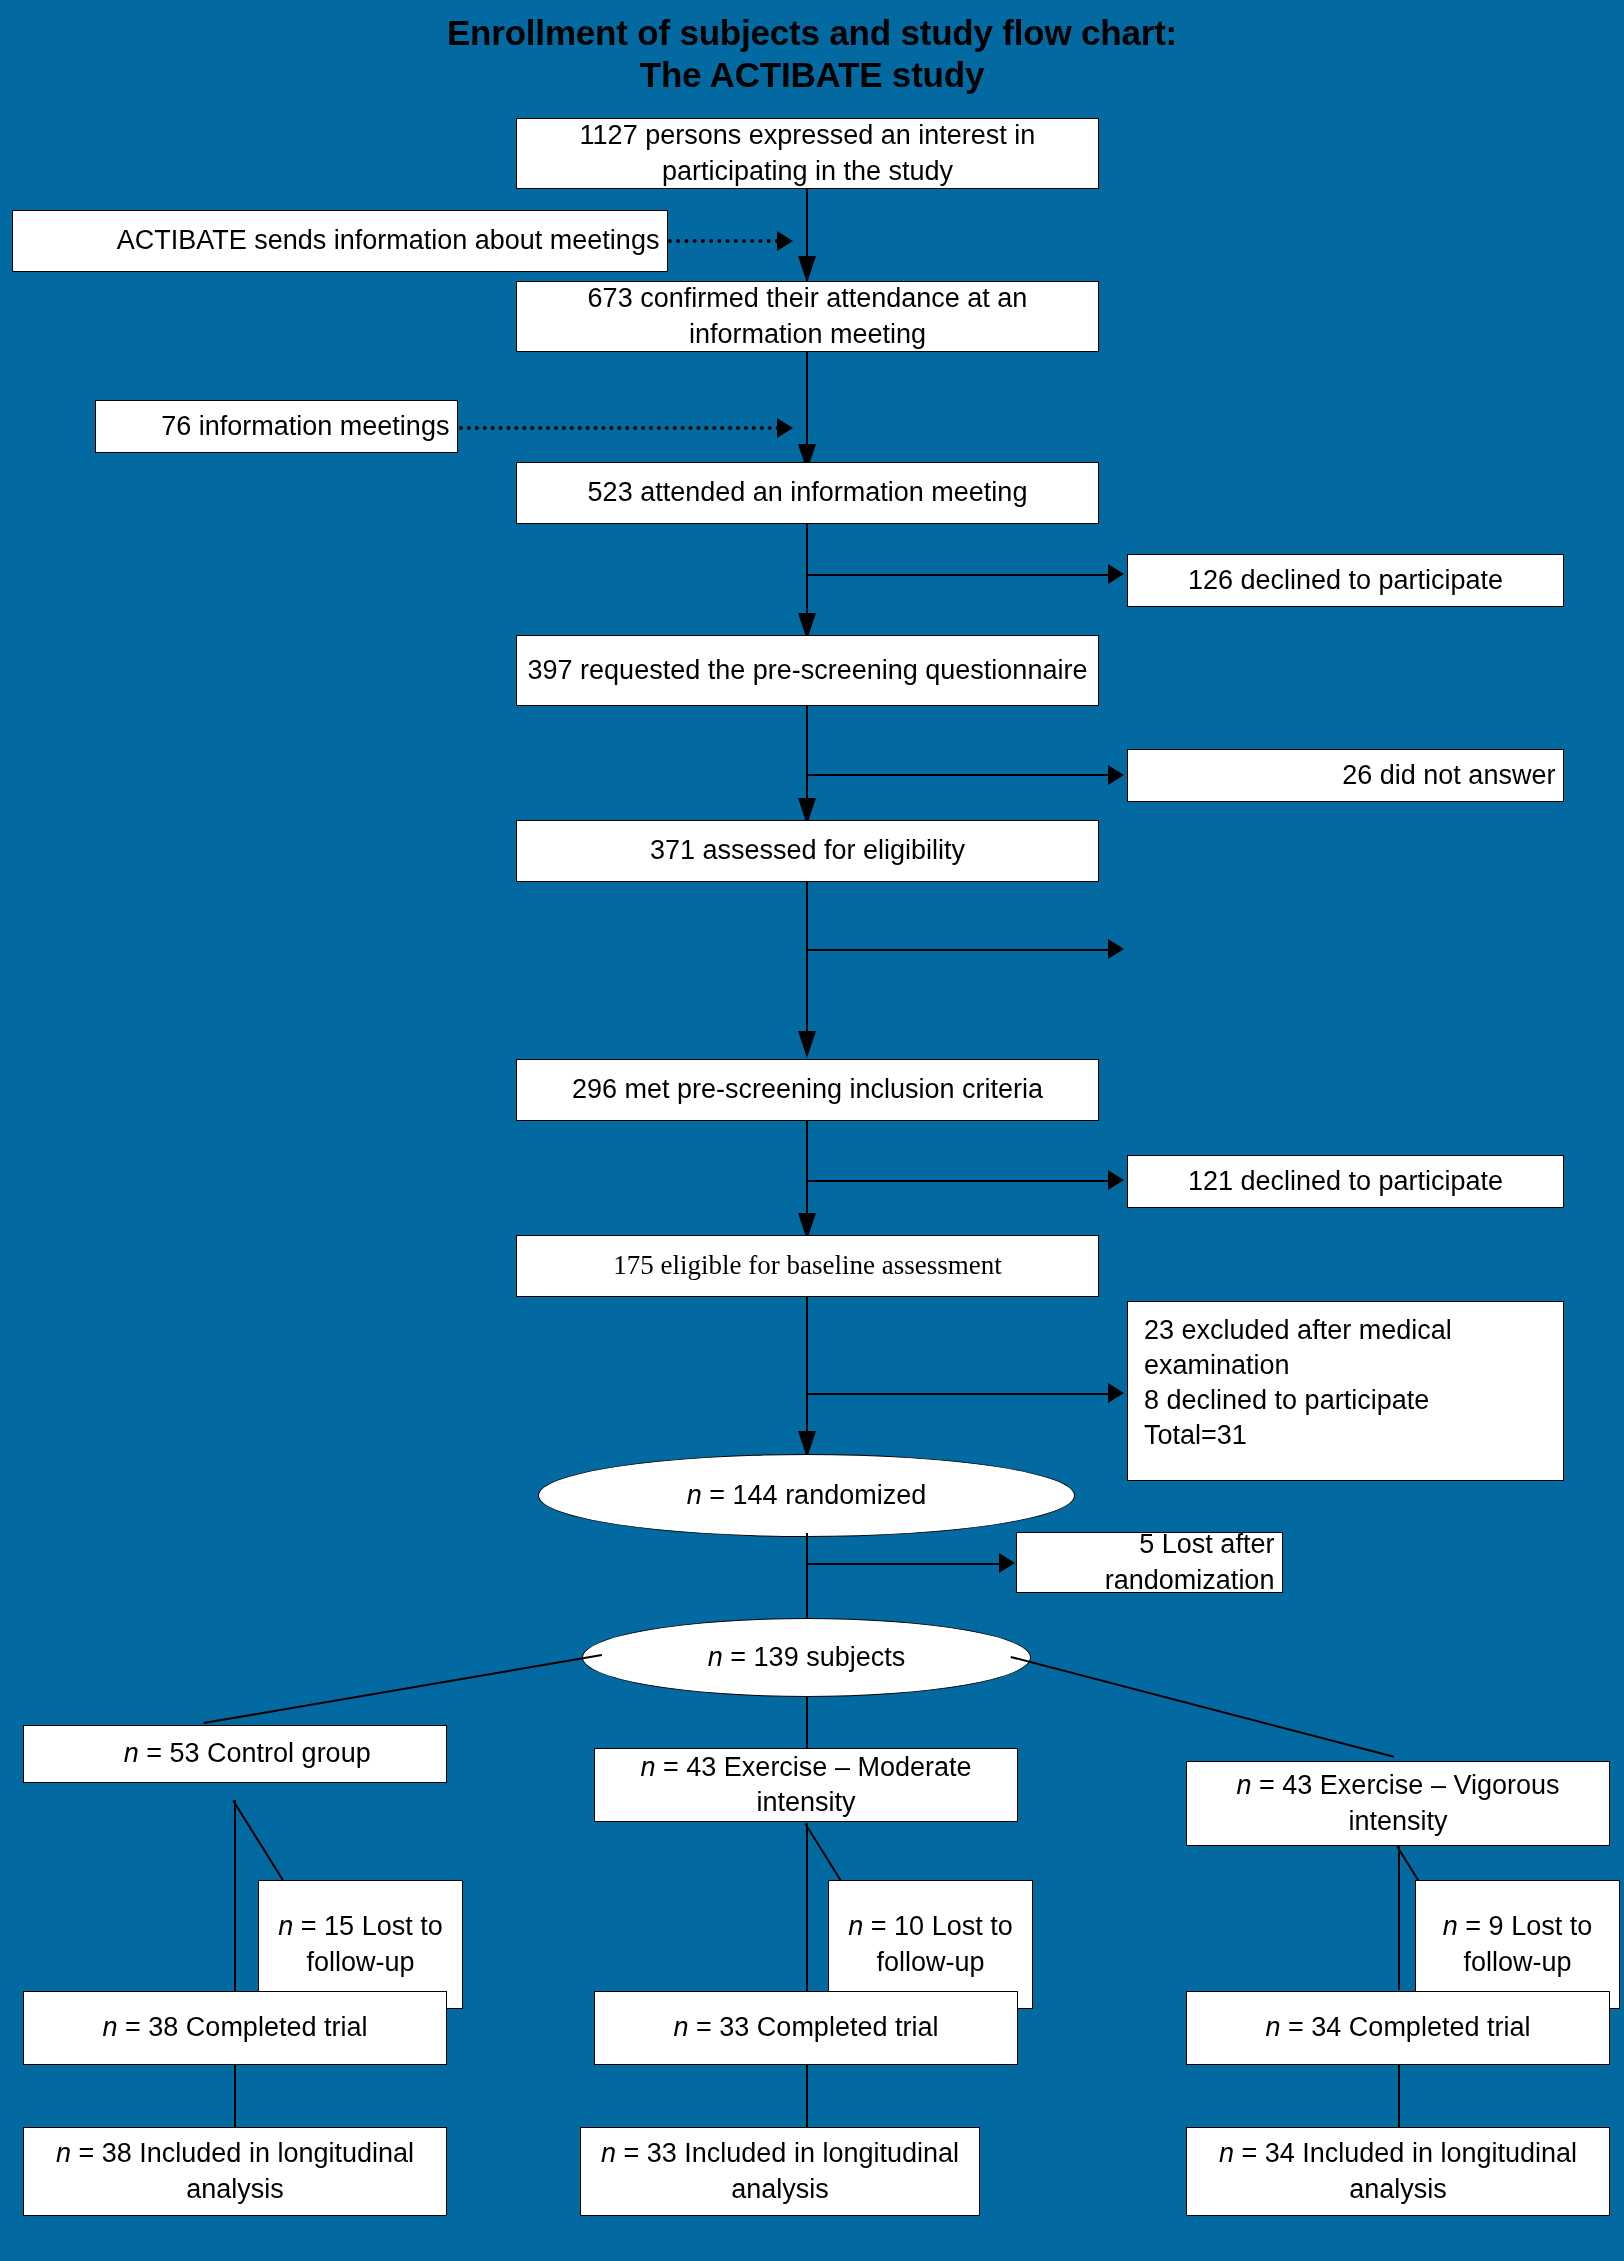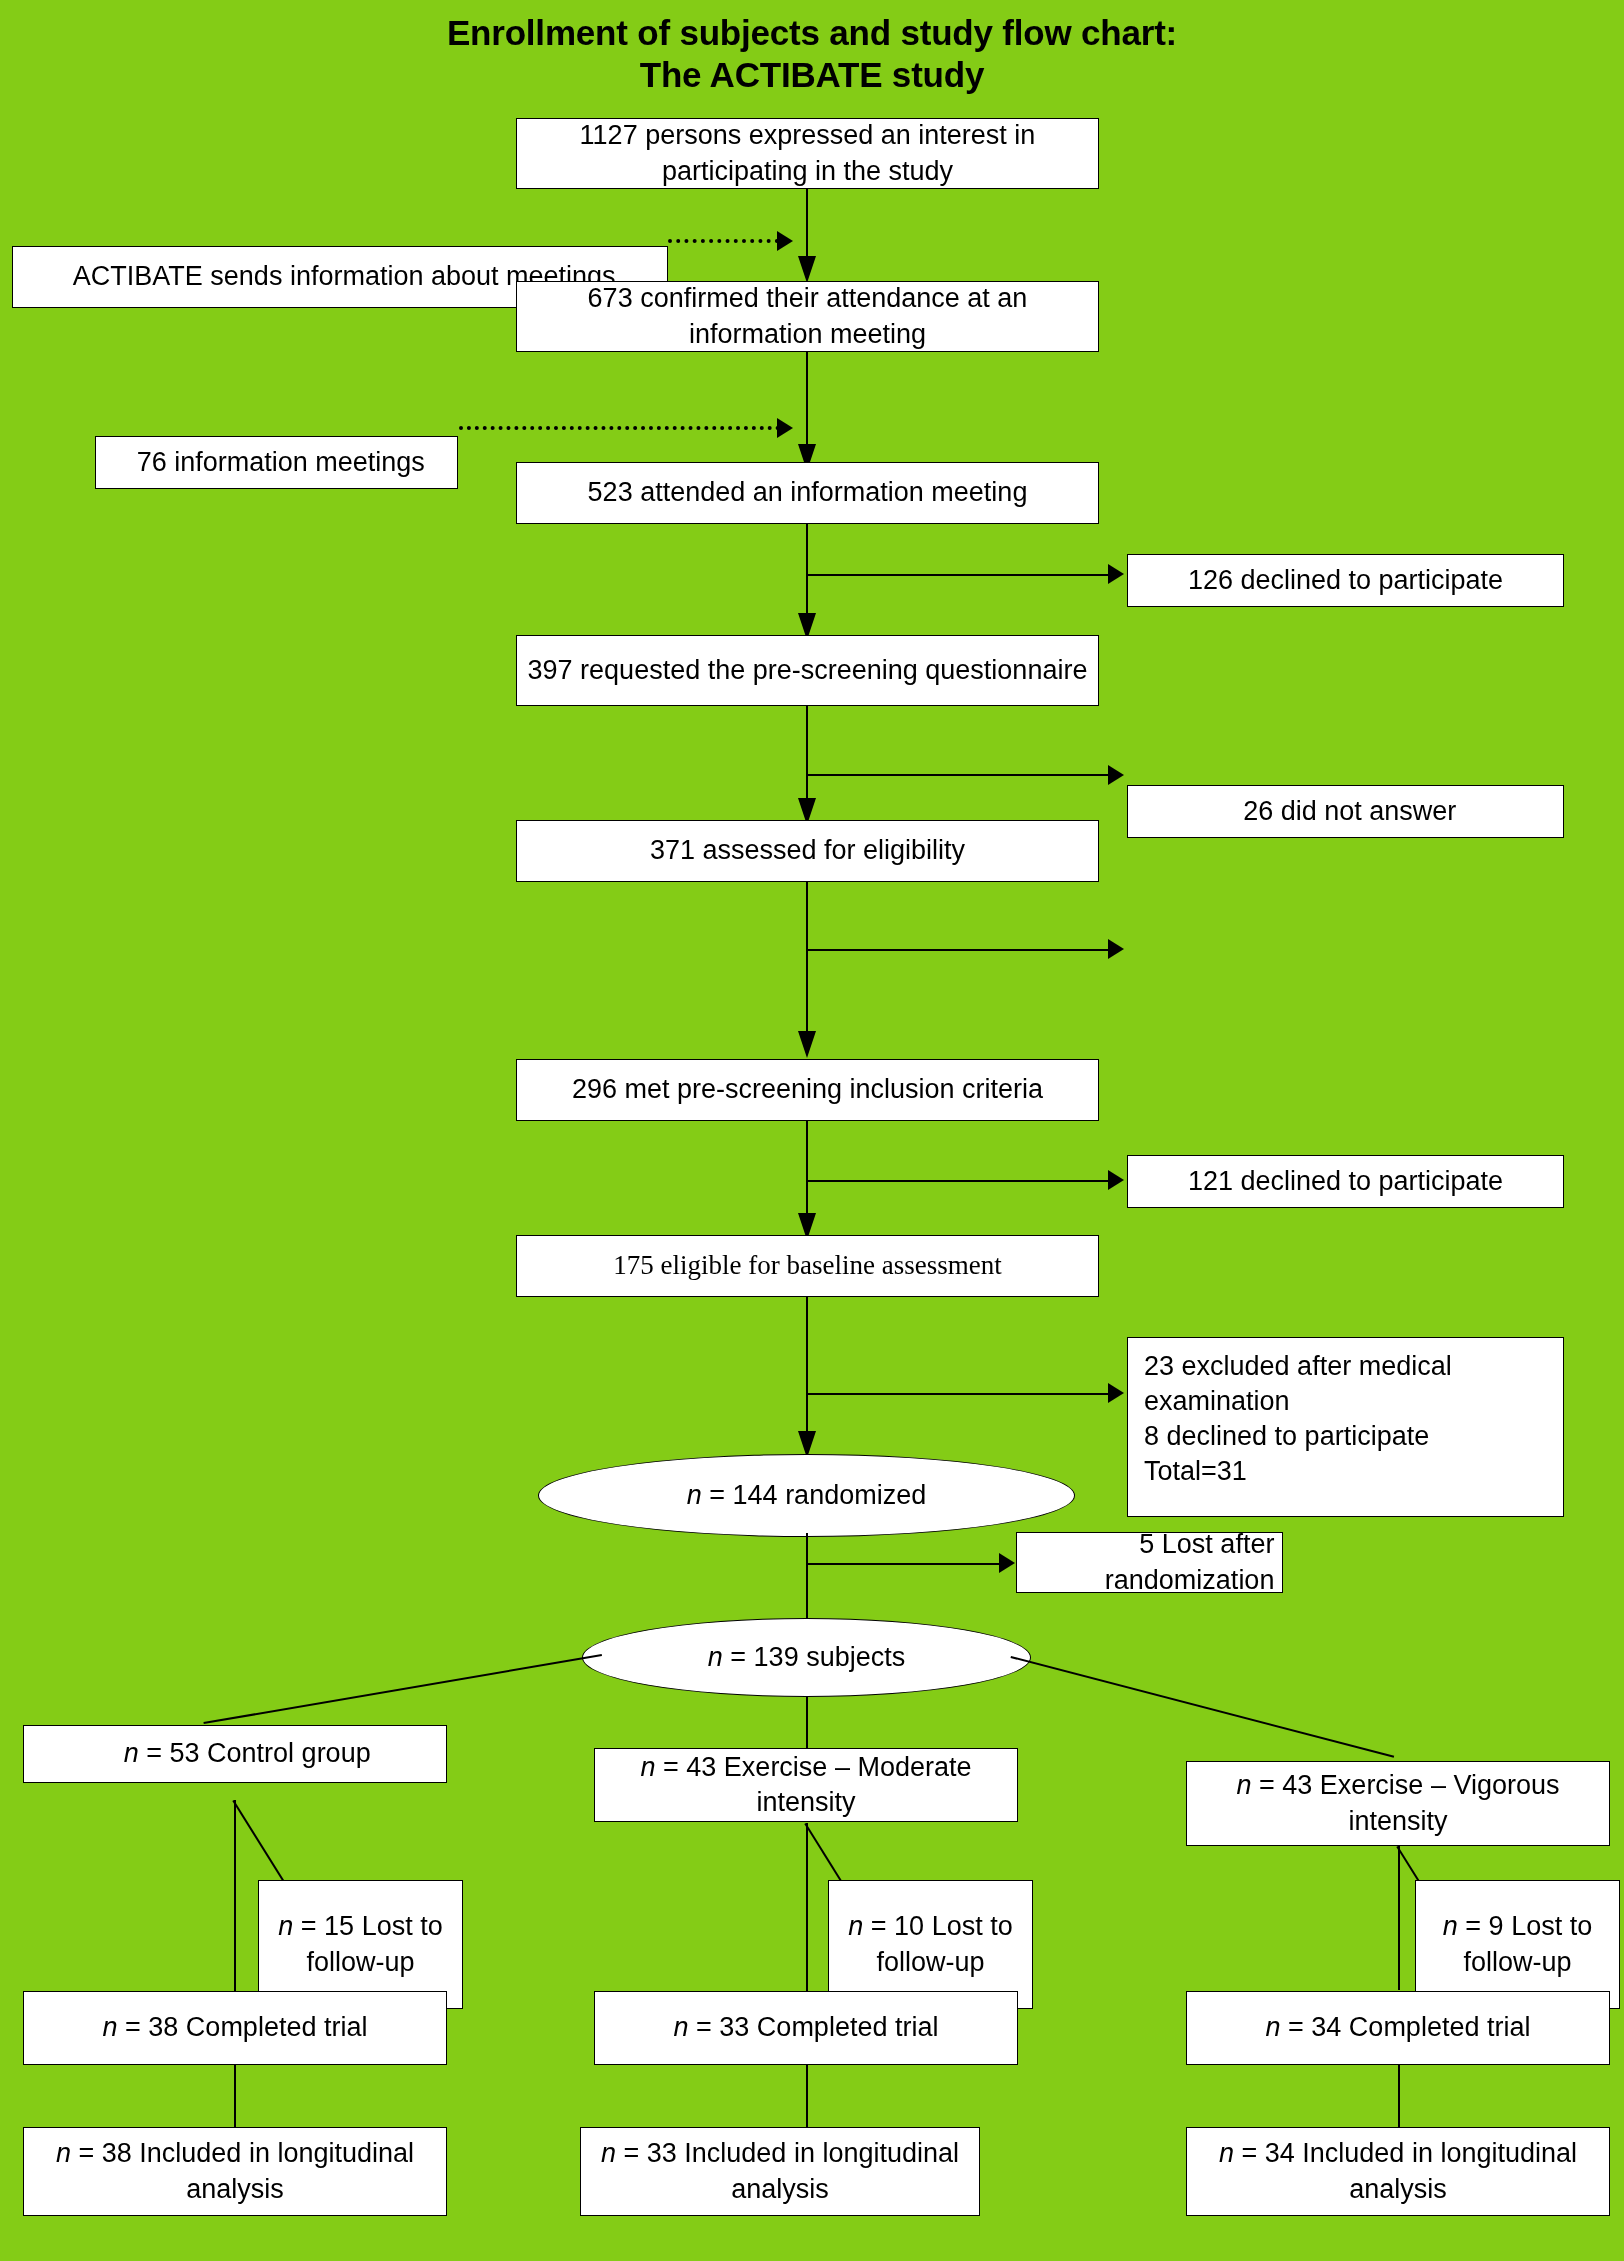--- a/index.html
+++ b/index.html
@@ -1,31 +1,31 @@
 <!DOCTYPE html>
 <html style="font-size:7.6px"><head>
 <meta charset="utf-8">
 <style>
   html,body{margin:0;padding:0;background:#ffffff;}
   body{font-family:"Liberation Sans","DejaVu Sans",sans-serif;color:#000;}
-  #stage{position:relative;width:1624px;height:2261px;background:#84cc16;overflow:hidden;}
+  #stage{position:relative;width:1624px;height:2261px;background:#0369a1;overflow:hidden;}
 
   .title{
     position:absolute;text-align:center;font-weight:bold;
     font-size:35px;line-height:1.18;letter-spacing:-0.2px;
   }
 
   .box{
     position:absolute;box-sizing:border-box;
     border:1.9px solid #000;background:#fff;
     display:flex;align-items:center;justify-content:center;
     text-align:center;font-size:27px;line-height:1.30;
     padding:2.9px 7.6px;
   }
-  .box.left{justify-content:center;text-align:left;padding-left:16px;margin-top:36px;}
+  .box.left{justify-content:flex-end;text-align:left;padding-left:16px;}
 
   .ell{
     position:absolute;box-sizing:border-box;
     border:1.9px solid #000;border-radius:50%;background:#fff;
     display:flex;align-items:center;justify-content:center;
     text-align:center;font-size:27px;line-height:1.25;
   }
 
   .vline{position:absolute;background:#000;width:1.9px;}
   .hline{position:absolute;background:#000;height:1.9px;}

